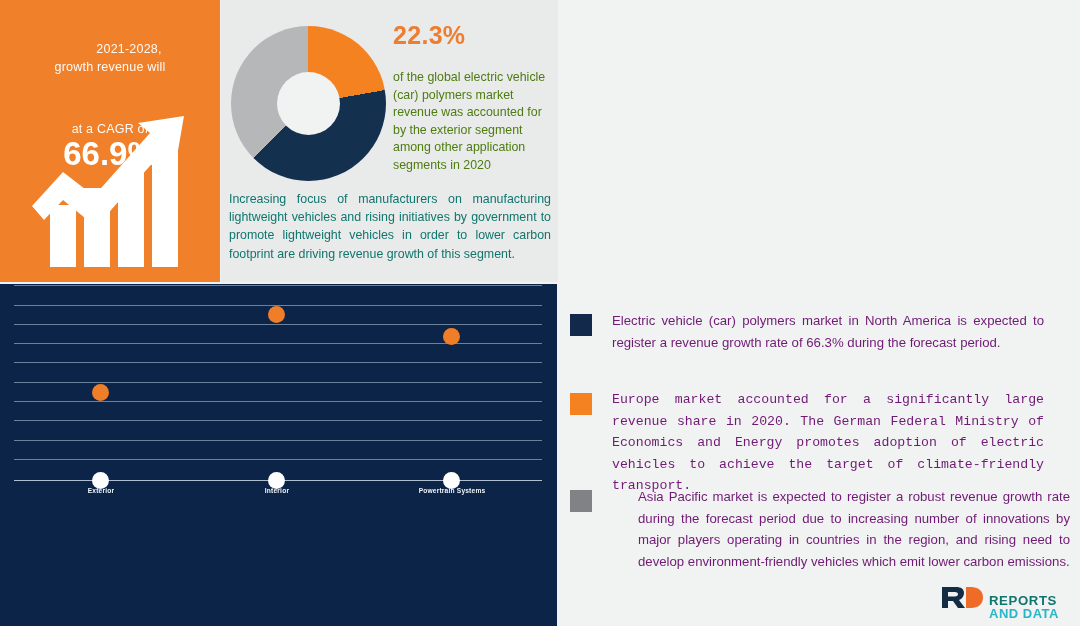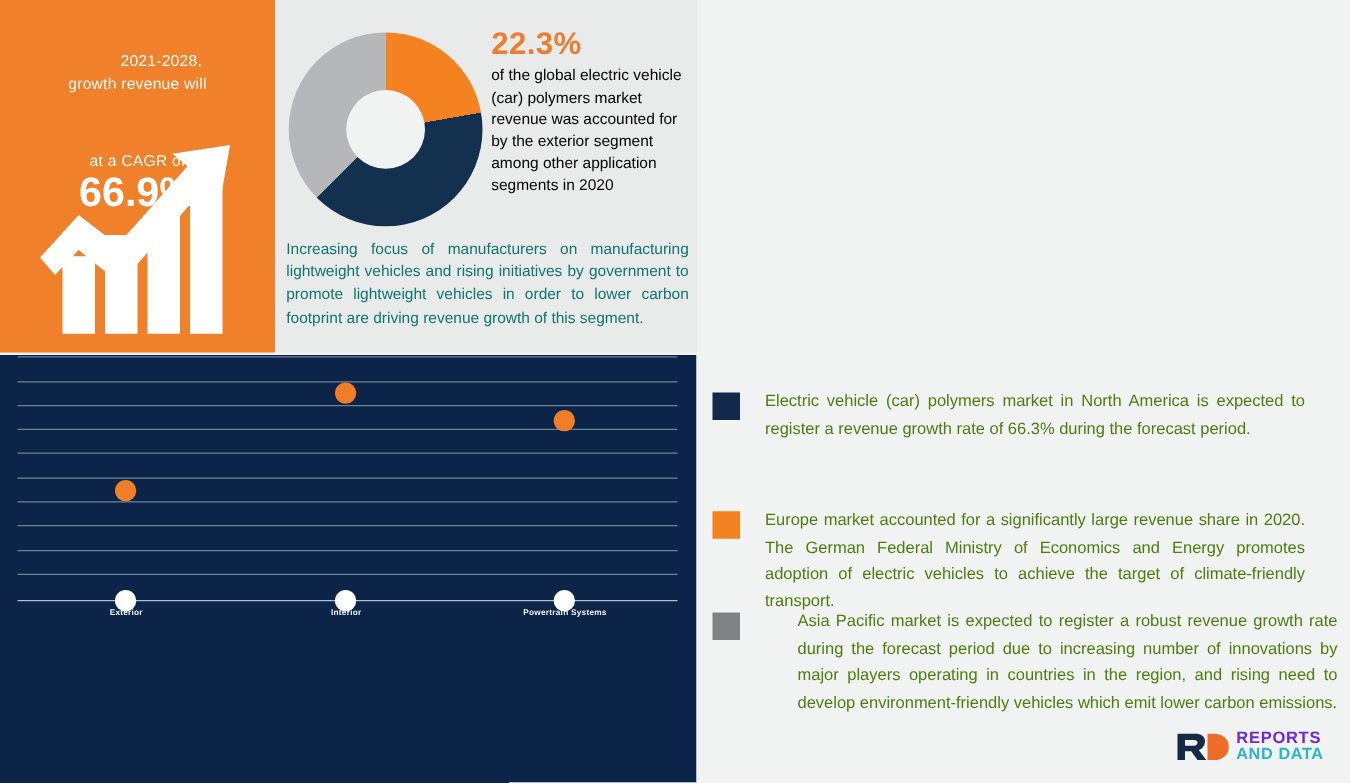--- a/index.html
+++ b/index.html
@@ -33,21 +33,21 @@
   .donut-wrap { position: absolute; left: 10px; top: 26px; width: 155px; height: 155px; }
   .donut { width: 155px; height: 155px; border-radius: 50%;
            background: conic-gradient(
               #f58220 0deg 80deg,
               #14304f 80deg 225deg,
               #b6b7b8 225deg 360deg); }
   .donut-hole { position: absolute; left: 46px; top: 46px; width: 63px; height: 63px;
                 border-radius: 50%; background: #f1f2f2; }
   .stat-block { position: absolute; left: 172px; top: 20px; width: 158px; }
   .stat-pct { font-size: 25px; font-weight: bold; color: #ed7d31; line-height: 30px; letter-spacing: .3px; }
-  .stat-desc { font-size: 12.4px; color: #000000; line-height: 17.6px; margin-top: 2px; }
+  .stat-desc { font-size: 12.4px; color: #4d7c0f; line-height: 17.6px; margin-top: 19px; }
   .donut-para {
     position: absolute; left: 8px; top: 190px; width: 322px;
     font-size: 12.4px; color: #0f766e; line-height: 18.2px;
     text-align: justify;
   }
 
   
   .bar-panel { position: absolute; left: 560px; top: 0; width: 520px; height: 296px; background: #f1f2f2; }
 
   
@@ -64,27 +64,27 @@
   .cat-label { position: absolute; font-size: 6.6px; font-weight: bold; color: #f2f5f9;
                letter-spacing: .2px; text-align: center; white-space: nowrap; }
 
   
   .right-panel { position: absolute; left: 560px; top: 296px; width: 520px; height: 330px; }
   .rb {
     position: absolute; left: 10px; width: 500px;
     display: flex; gap: 20px; align-items: flex-start;
   }
   .rb-sw { width: 22px; height: 22px; flex: 0 0 22px; margin-top: 4px; }
-  .rb-text { font-size: 13.2px; color: #4d7c0f; line-height: 21.5px; text-align: justify; width: 432px; }
+  .rb-text { font-size: 13.2px; color: #701a75; line-height: 21.5px; text-align: justify; width: 432px; }
 
   
   .logo { position: absolute; left: 940px; top: 582px; width: 130px; height: 34px; }
   .logo-mark { position: absolute; left: 0; top: 3px; width: 44px; height: 25px; }
   .logo-txt { position: absolute; left: 49px; top: 1px; }
-  .logo-t1 { font-size: 13.2px; font-weight: bold; color: #6d28d9; letter-spacing: .6px; line-height: 14px; }
+  .logo-t1 { font-size: 13.2px; font-weight: bold; color: #0f766e; letter-spacing: .6px; line-height: 14px; margin-top: 11px; }
   .logo-t2 { font-size: 13px; font-weight: bold; color: #29b6c6; letter-spacing: .5px; line-height: 12px; }
 </style>
 </head>
 <body>
 
 <div id="root">
 
   <div class="orange-panel">
     <div class="op-text">
       <div class="op-l1">2021-2028,</div>
@@ -153,21 +153,21 @@
       <div class="cat-label" style="left:406px; top:203px; width:92px;">Powertrain Systems</div>
     </div>
 
   </div>
 
   <div class="right-panel">
     <div class="rb" style="top:14px;">
       <span class="rb-sw" style="background:#13294b;"></span>
       <span class="rb-text">Electric vehicle (car) polymers market in North America is expected to register a revenue growth rate of 66.3% during the forecast period.</span>
     </div>
-    <div class="rb" style="top:109px;">
+    <div class="rb" style="top:93px;font-family:Liberation Mono, monospace;">
       <span class="rb-sw" style="background:#f58220;"></span>
       <span class="rb-text">Europe market accounted for a significantly large revenue share in 2020. The German Federal Ministry of Economics and Energy promotes adoption of electric vehicles to achieve the target of climate-friendly transport.</span>
     </div>
     <div class="rb" style="top:190px;justify-content:space-between;">
       <span class="rb-sw" style="background:#808285;"></span>
       <span class="rb-text">Asia Pacific market is expected to register a robust revenue growth rate during the forecast period due to increasing number of innovations by major players operating in countries in the region, and rising need to develop environment-friendly vehicles which emit lower carbon emissions.</span>
     </div>
   </div>
 
   <div class="logo">

